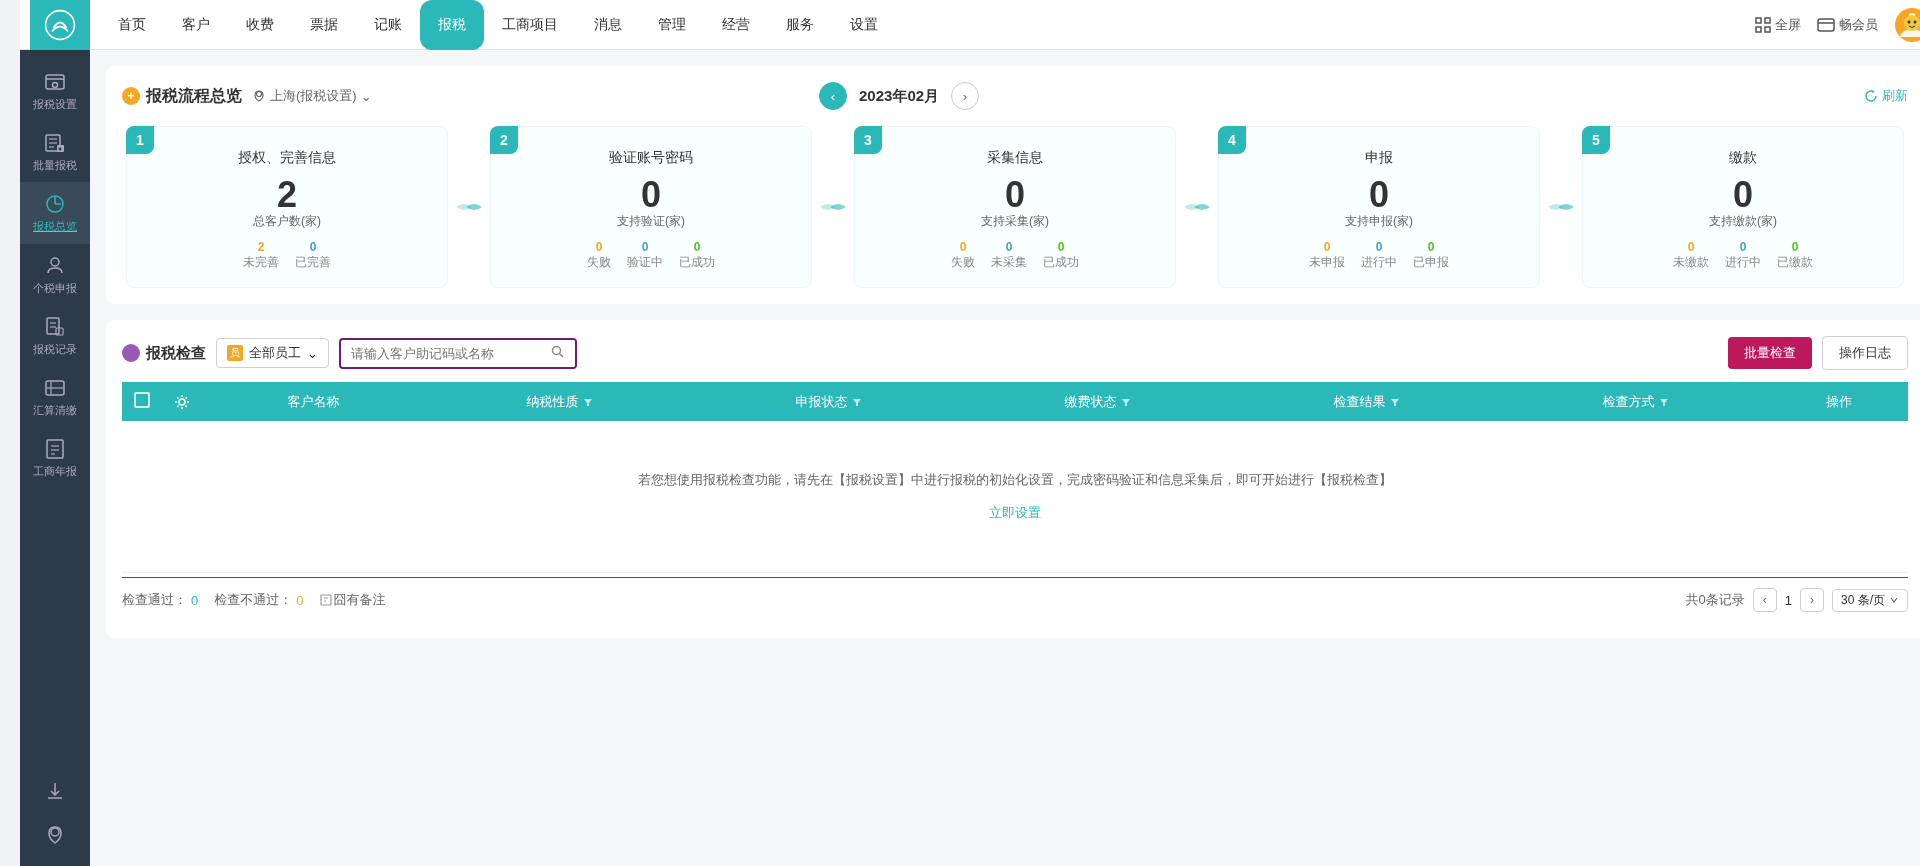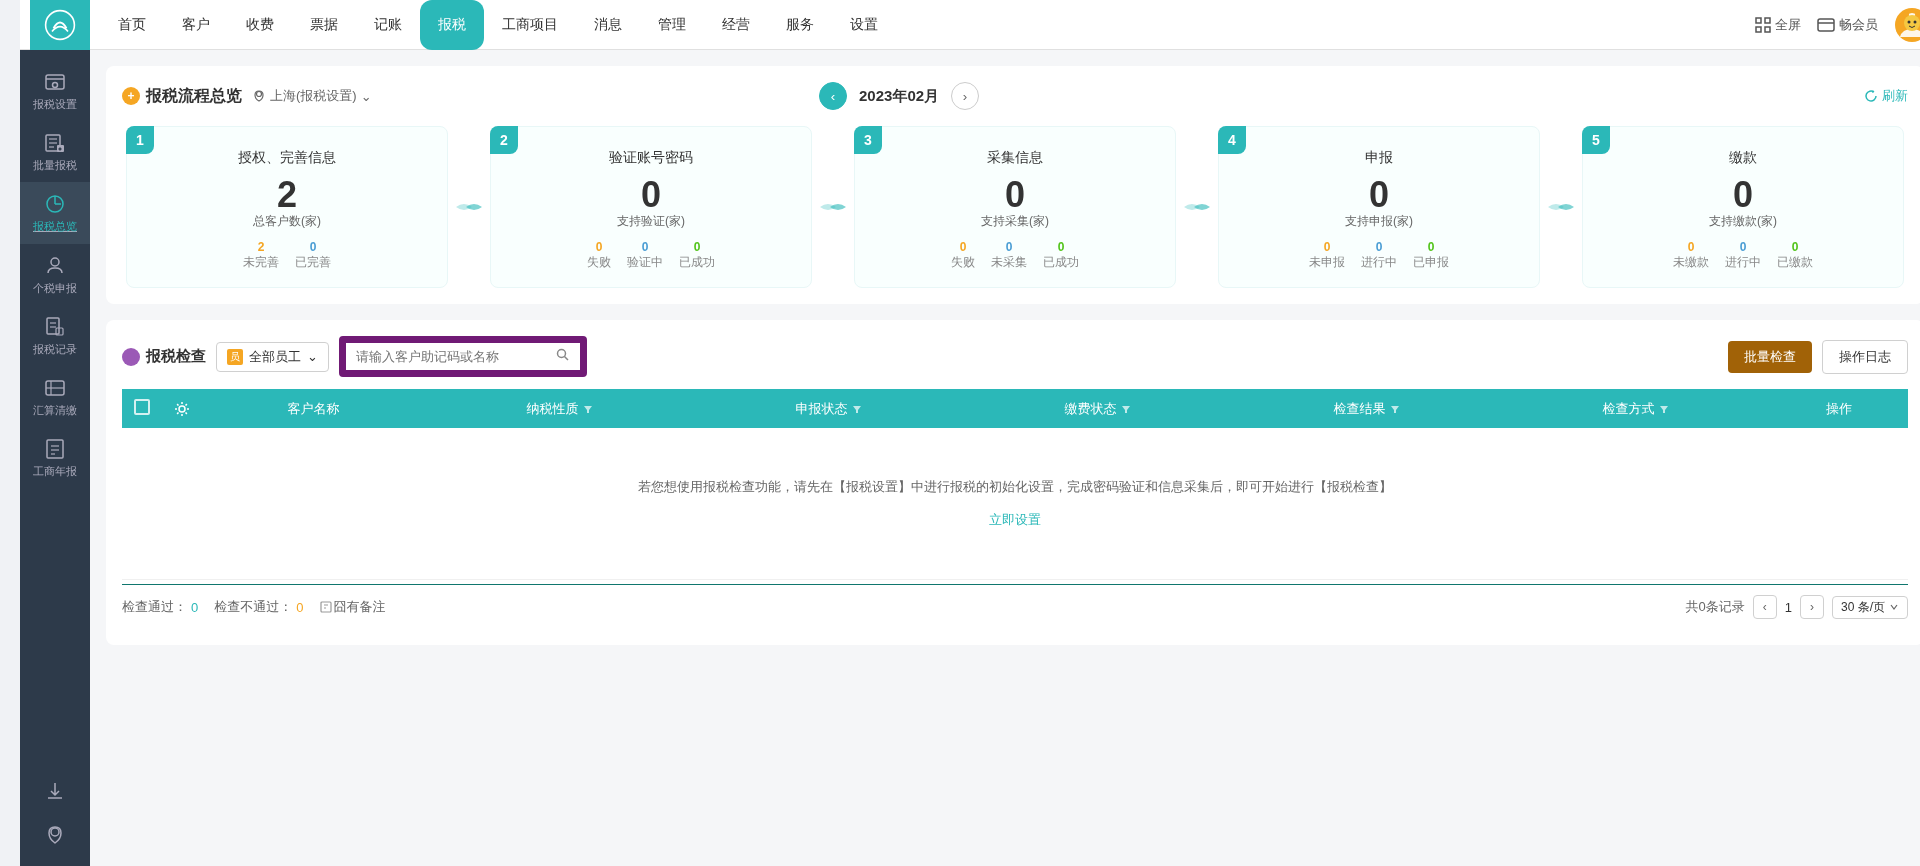--- a/index.html
+++ b/index.html
@@ -64,24 +64,24 @@
     
     .collapse-row { display: flex; justify-content: center; padding: 8px 0; }
     .collapse-btn { border: 1px solid #e0e0e0; border-radius: 16px; padding: 4px 20px; background: #fff; color: #666; font-size: 12px; cursor: pointer; display: flex; align-items: center; gap: 4px; }
 
     
     .check-header { display: flex; align-items: center; gap: 10px; margin-bottom: 12px; }
     .check-title { font-size: 15px; font-weight: bold; color: #333; display: flex; align-items: center; gap: 6px; }
     .purple-circle { width: 18px; height: 18px; background: #9b59b6; border-radius: 50%; display: flex; align-items: center; justify-content: center; }
     .employee-select { border: 1px solid #d0d0d0; border-radius: 4px; padding: 5px 10px; font-size: 13px; display: flex; align-items: center; gap: 6px; cursor: pointer; background: #fff; }
     .employee-select .emp-icon { width: 16px; height: 16px; background: #f5a623; border-radius: 2px; display: flex; align-items: center; justify-content: center; color: #fff; font-size: 10px; }
-    .search-bar { display: flex; align-items: center; border: 7px solid #701a75; border-radius: 4px; background: #fff; overflow: hidden; }
+    .search-bar { display: flex; align-items: center; border: 2px solid #701a75; border-radius: 4px; background: #fff; overflow: hidden; }
     .search-bar input { border: none; outline: none; padding: 5px 10px; font-size: 13px; width: 200px; }
     .search-bar .search-btn { background: #fff; border: none; padding: 5px 10px; cursor: pointer; color: #666; }
-    .batch-check-btn { background: #a16207; color: #fff; border: none; border-radius: 4px; padding: 7px 16px; font-size: 13px; cursor: pointer; margin-left: auto; }
+    .batch-check-btn { background: #be185d; color: #fff; border: none; border-radius: 4px; padding: 7px 16px; font-size: 13px; cursor: pointer; margin-left: auto; }
     .operation-log-btn { border: 1px solid #d0d0d0; background: #fff; border-radius: 4px; padding: 7px 16px; font-size: 13px; cursor: pointer; color: #333; }
 
     
     .check-table { width: 100%; border-collapse: collapse; }
     .check-table thead tr { background: #2bb8b8; color: #fff; }
     .check-table thead th { padding: 10px 8px; font-size: 13px; font-weight: normal; text-align: center; }
     .check-table thead th:first-child { width: 40px; }
     .check-table thead th:nth-child(2) { width: 40px; }
     .check-table .th-with-filter { display: flex; align-items: center; justify-content: center; gap: 4px; }
     .check-table tbody tr td { padding: 10px; border-bottom: 1px solid #f0f0f0; text-align: center; }

